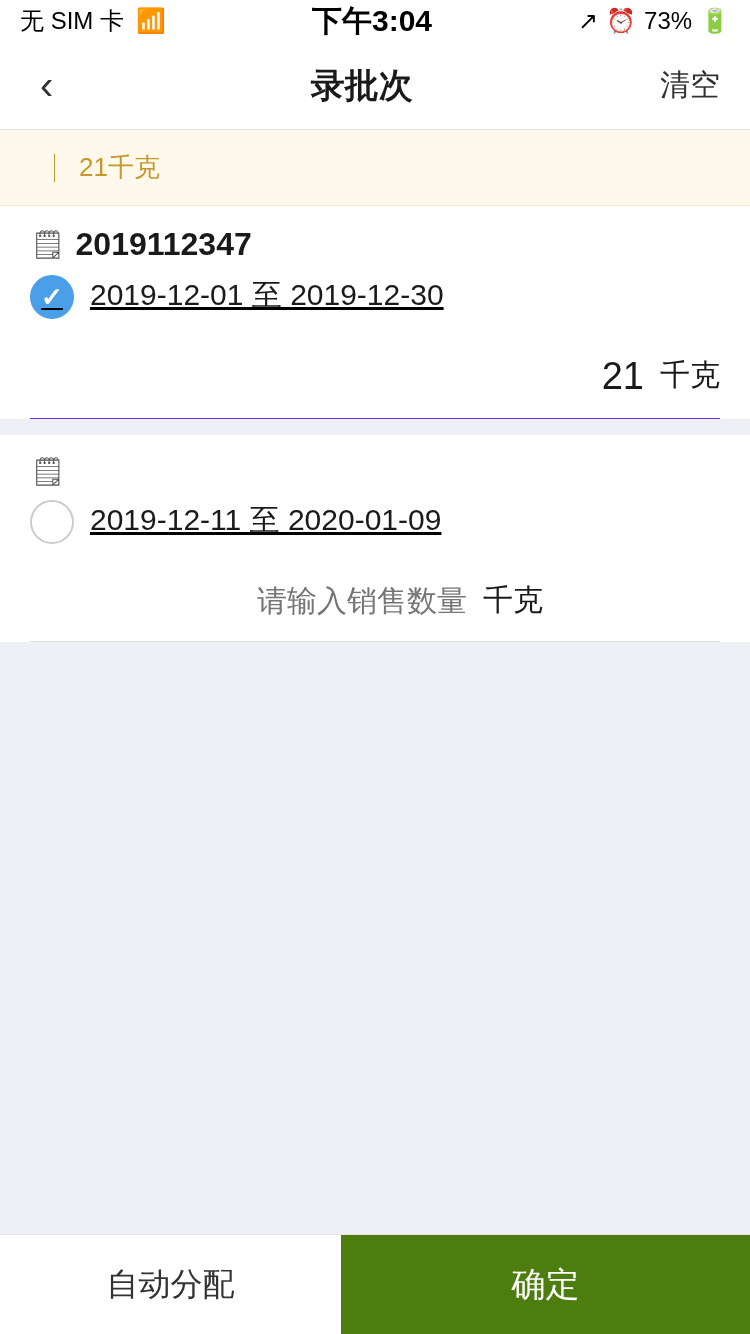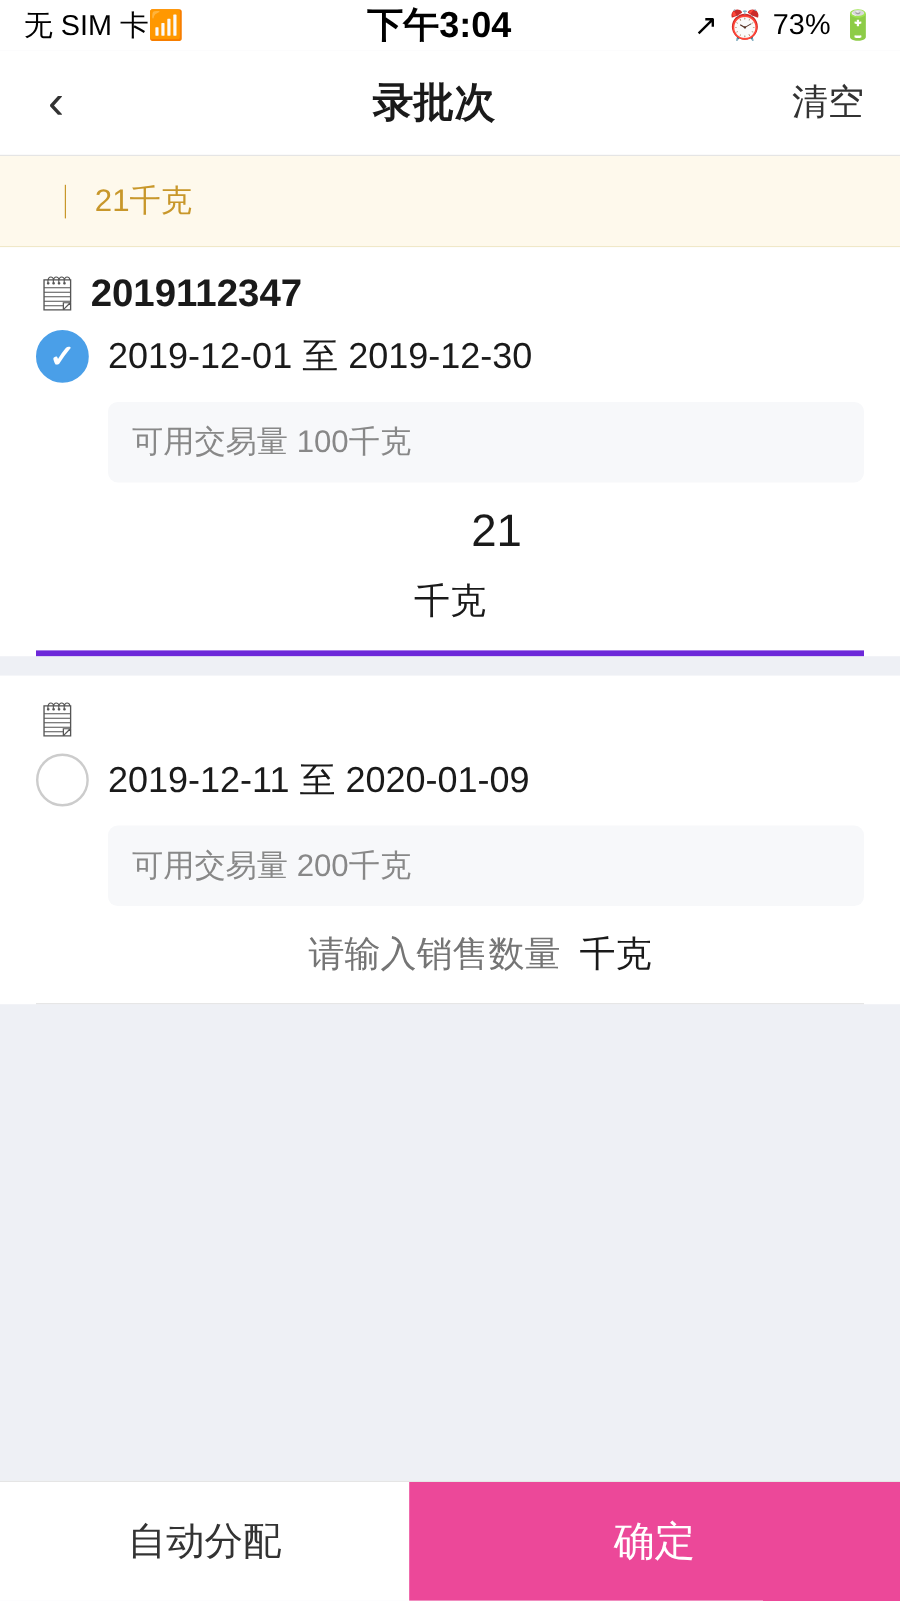--- a/index.html
+++ b/index.html
@@ -21,21 +21,21 @@
       display: flex;
       align-items: center;
       justify-content: space-between;
       padding: 0 20px;
       font-size: 26px;
       font-weight: 500;
     }
     .status-left {
       display: flex;
       align-items: center;
-      gap: 0;
+      gap: 12px;
       font-size: 24px;
       color: #000;
     }
     .status-time {
       font-size: 30px;
       font-weight: 600;
       color: #000;
     }
     .status-right {
       display: flex;
@@ -115,23 +115,23 @@
       color: #555;
     }
     .batch-id {
       font-size: 32px;
       font-weight: 600;
       color: #1a1a1a;
     }
 
     .batch-date-row {
       display: flex;
-      align-items: center;
       gap: 16px;
       margin-bottom: 16px;
+      text-decoration: underline;
     }
     .radio-circle {
       width: 44px;
       height: 44px;
       border-radius: 50%;
       border: 2px solid #ccc;
       background: #fff;
       flex-shrink: 0;
       display: flex;
       align-items: center;
@@ -159,27 +159,25 @@
       margin-left: 60px;
       margin-bottom: 0;
     }
     .batch-avail-text {
       font-size: 26px;
       color: #888;
     }
 
     .batch-amount-row {
       display: flex;
-      align-items: center;
       justify-content: flex-end;
       padding: 20px 0 0 0;
       gap: 16px;
-      border-bottom: 5px solid #6d28d9;
+      border-bottom: 1px solid #6d28d9;
       padding-bottom: 20px;
-      flex-direction: column;
     }
     .batch-amount-input {
       font-size: 38px;
       font-weight: 500;
       color: #1a1a1a;
       text-align: right;
       border: none;
       outline: none;
       background: transparent;
       width: 120px;
@@ -238,21 +236,21 @@
     }
     .btn-confirm {
       flex: 1.2;
       height: 100%;
       display: flex;
       align-items: center;
       justify-content: center;
       font-size: 34px;
       font-weight: 500;
       color: #fff;
-      background: #ec4899;
+      background: #4d7c0f;
       border: none;
       cursor: pointer;
     }
   </style>
 </head>
 <body>
 
 <div class="status-bar">
   <div class="status-left">
     <span>无 SIM 卡</span>
@@ -280,42 +278,36 @@
 
 <div class="batch-card">
   <div class="batch-header">
     <span class="batch-icon">🗒</span>
     <span class="batch-id">2019112347</span>
   </div>
   <div class="batch-date-row">
     <div class="radio-circle selected"></div>
     <span class="batch-date">2019-12-01 至 2019-12-30</span>
   </div>
-  <div class="batch-avail-box">
-    <span class="batch-avail-text">可用交易量 100千克</span>
-  </div>
   <div class="batch-amount-row">
     <input class="batch-amount-input" type="text" value="21" style="">
     <span class="batch-amount-unit">千克</span>
   </div>
 </div>
 
 <div class="section-separator"></div>
 
 <div class="batch-card">
   <div class="batch-header">
     <span class="batch-icon">🗒</span>
   </div>
   <div class="batch-date-row">
     <div class="radio-circle"></div>
     <span class="batch-date">2019-12-11 至 2020-01-09</span>
   </div>
-  <div class="batch-avail-box">
-    <span class="batch-avail-text">可用交易量 200千克</span>
-  </div>
   <div class="batch-amount-row-placeholder">
     <input class="batch-amount-input" style="color: rgb(204, 204, 204); font-size: 30px; width: 260px;" type="text" placeholder="请输入销售数量">
     <span class="batch-amount-unit2">千克</span>
   </div>
 </div>
 
 <div class="empty-area"></div>
 
 <div class="bottom-bar">
   <button class="btn-auto">自动分配</button>

